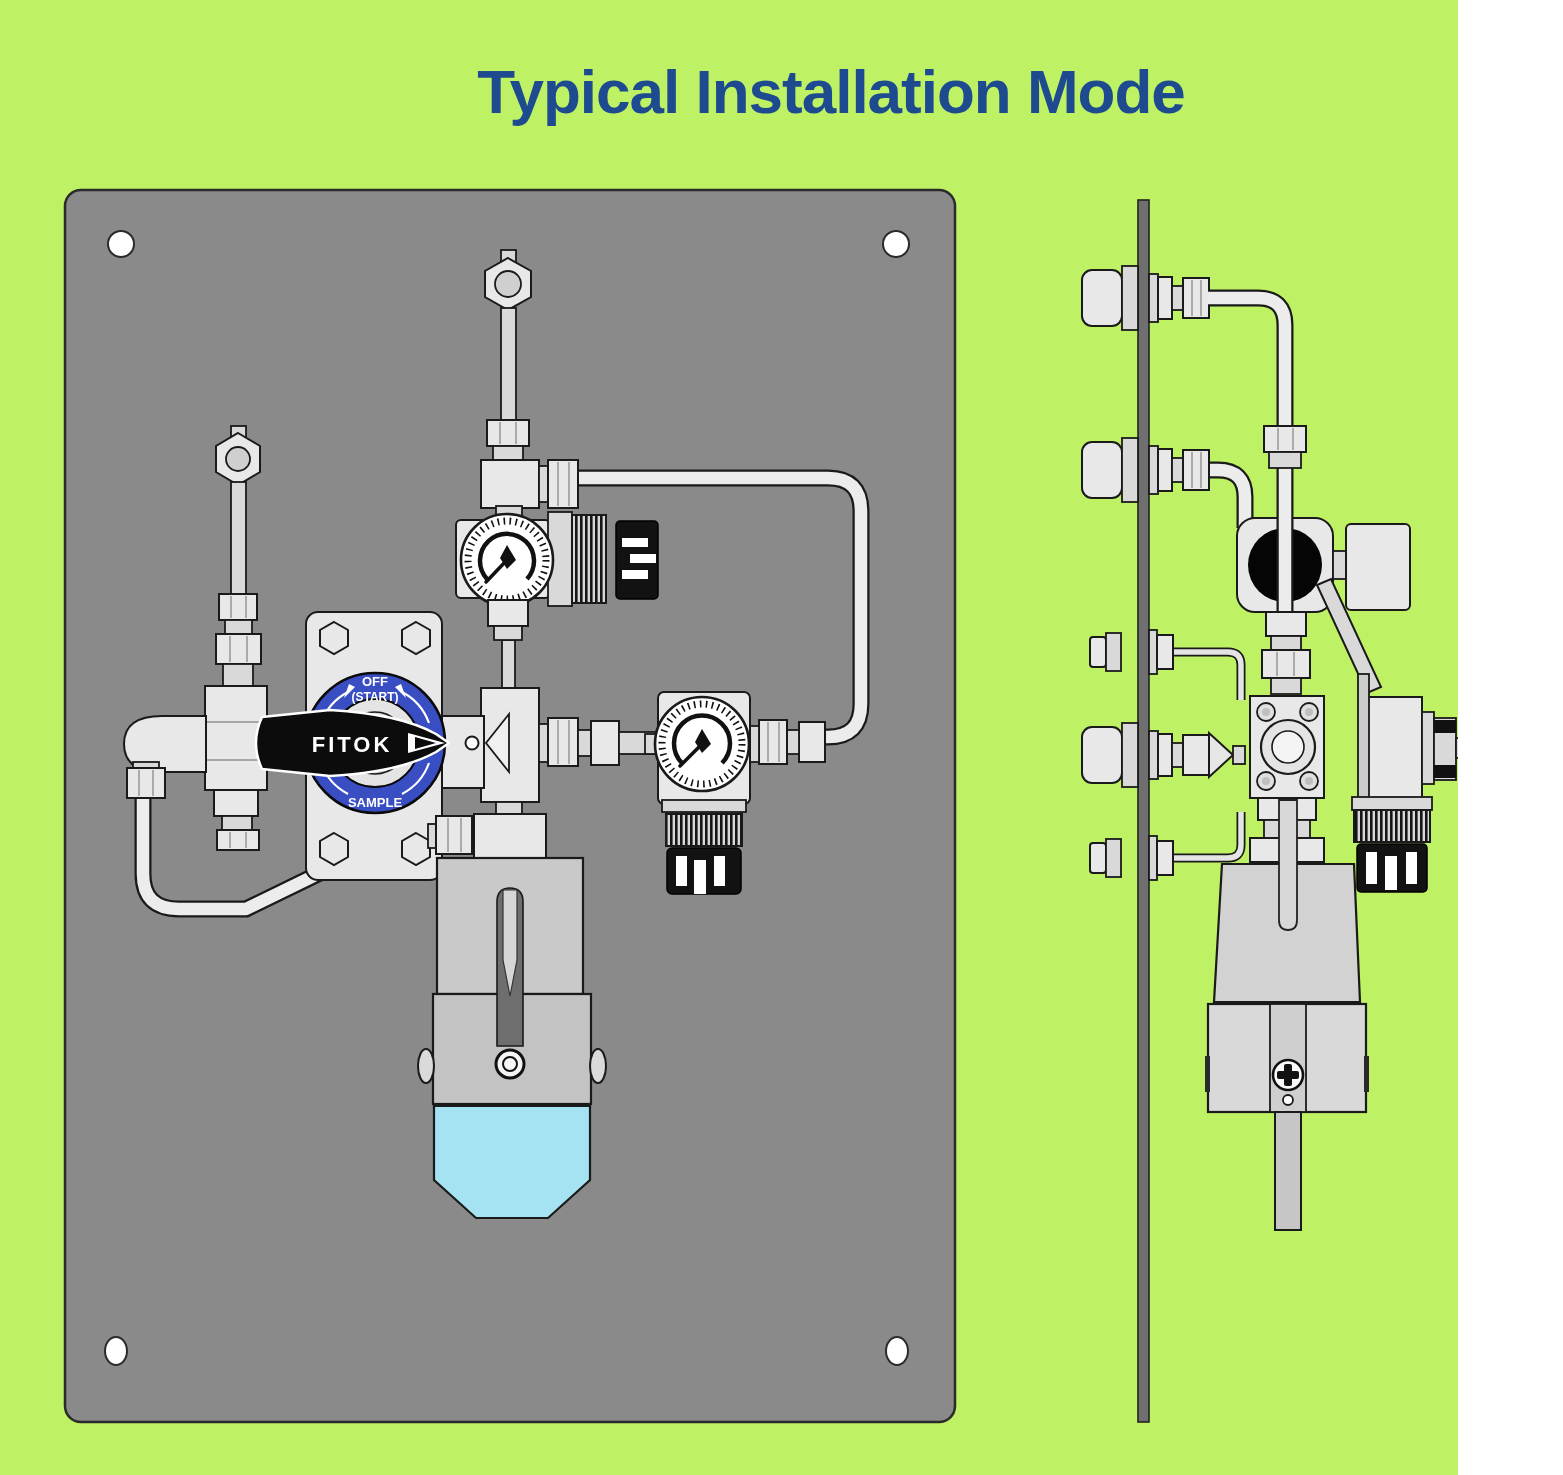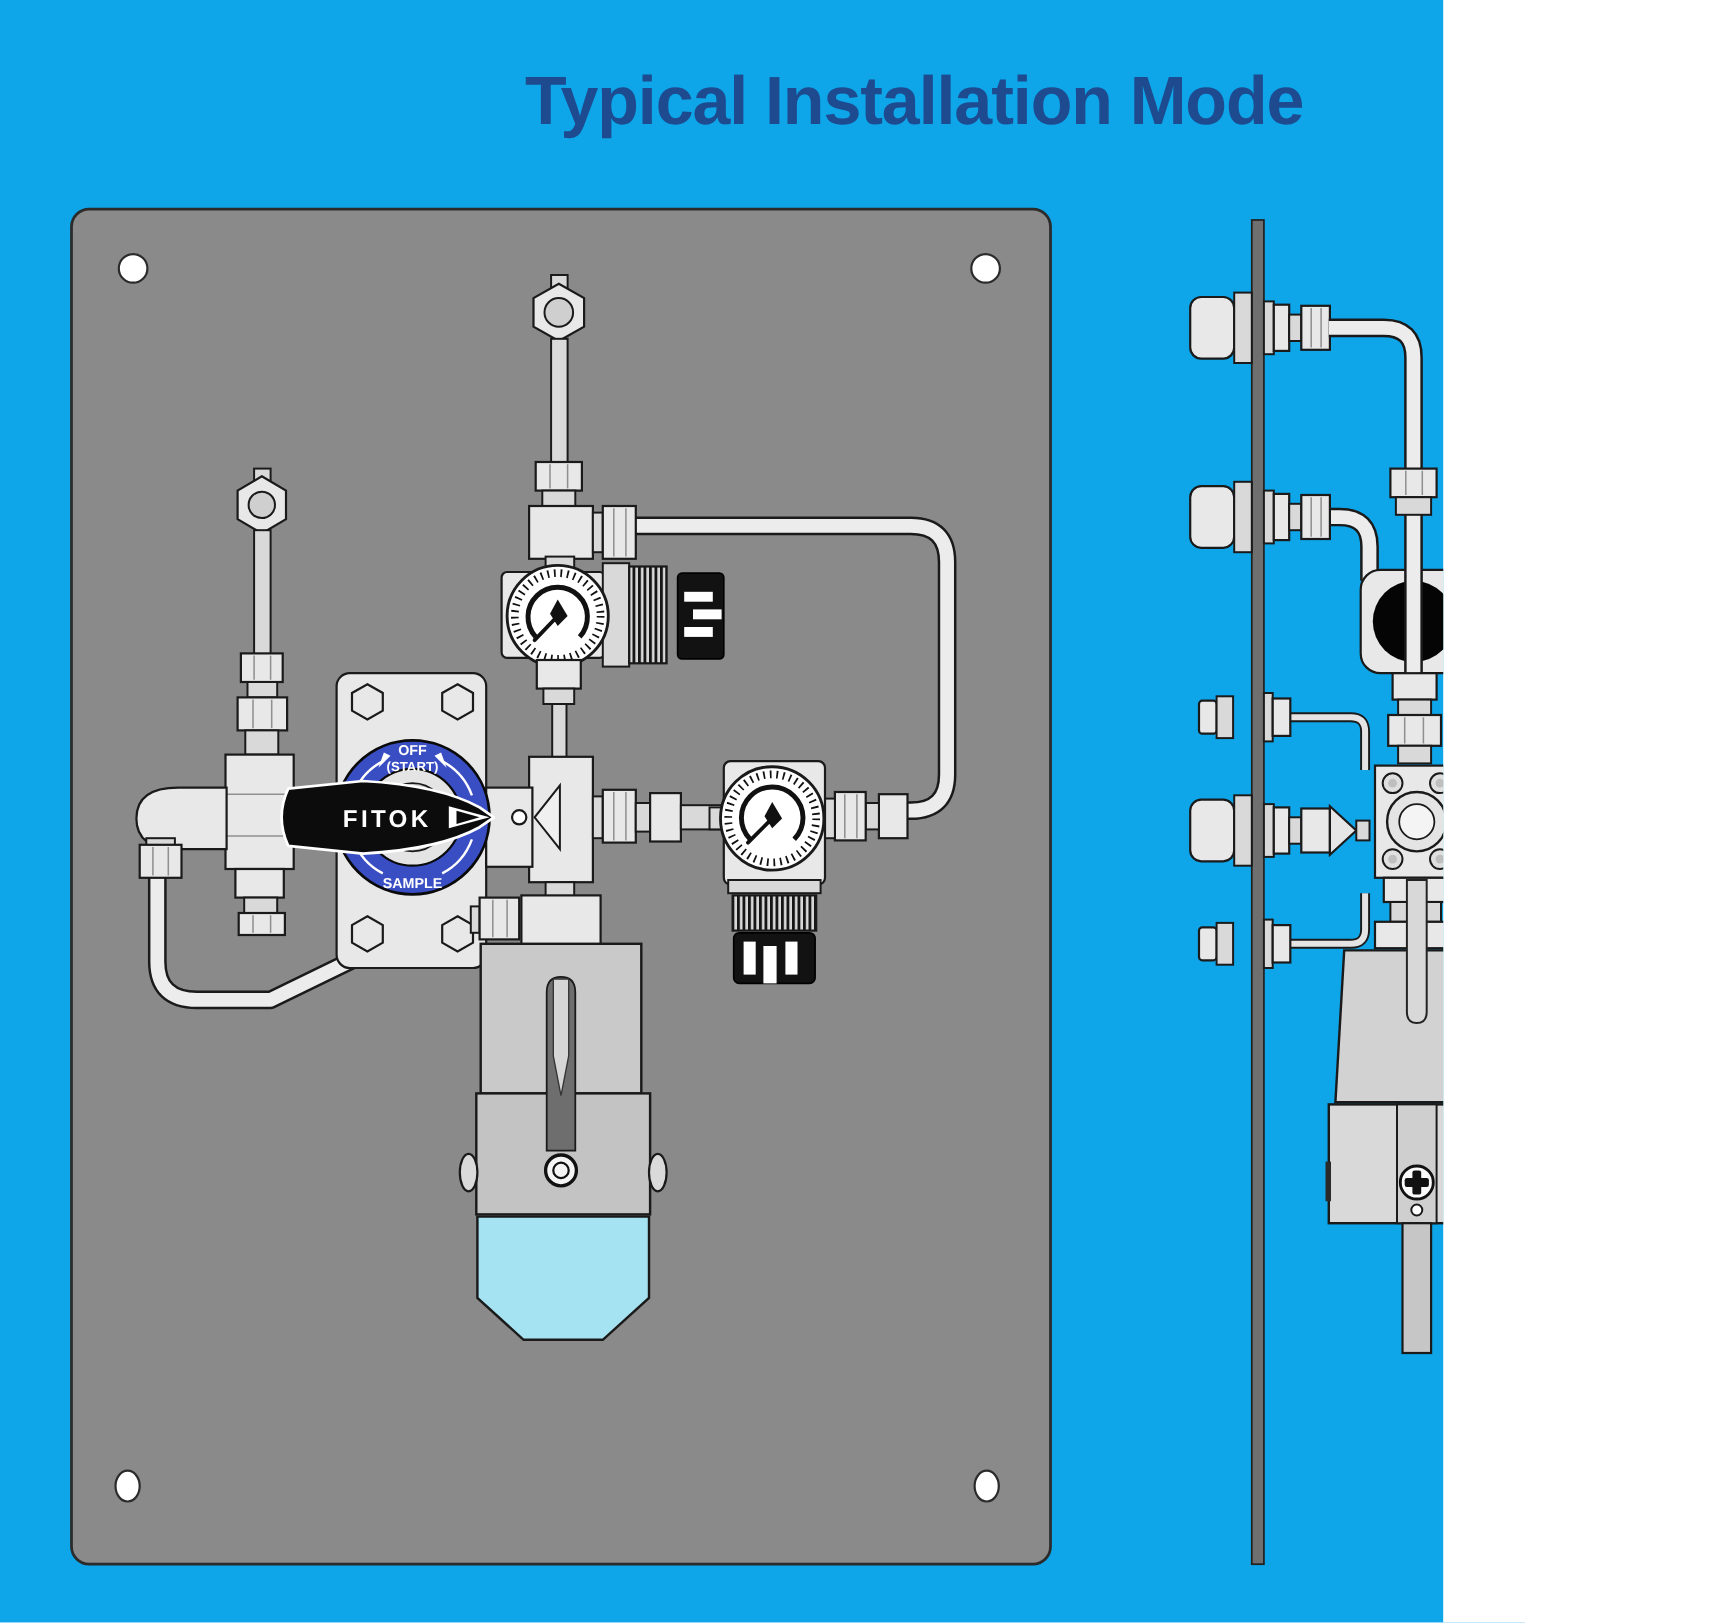--- a/index.html
+++ b/index.html
@@ -1,16 +1,16 @@
 <!DOCTYPE html>
 <html><head>
 <meta charset="utf-8">
 <style>
   html,body{margin:0;padding:0;background:#ffffff;}
-  .stage{position:relative;width:1312px;height:1475px;background:#0ea5e9;
+  .stage{position:relative;width:1458px;height:1475px;background:#bef264;
          font-family:"Liberation Sans",sans-serif;overflow:hidden;}
   svg{position:absolute;left:0;top:0;}
   .title-text{font-family:"Liberation Sans",sans-serif;font-weight:700;font-size:62px;
               text-anchor:middle;letter-spacing:-1px;}
   
   .m  {fill:#e8e8e8;stroke:#1a1a1a;stroke-width:2;}
   .m2 {fill:#d9d9d9;stroke:#1a1a1a;stroke-width:1.8;}
   .m3 {fill:#cfcfcf;stroke:#1a1a1a;stroke-width:1.8;}
   .blk{fill:#121212;stroke:#000;stroke-width:1.5;}
   .fl {stroke:#909090;stroke-width:1.4;}

